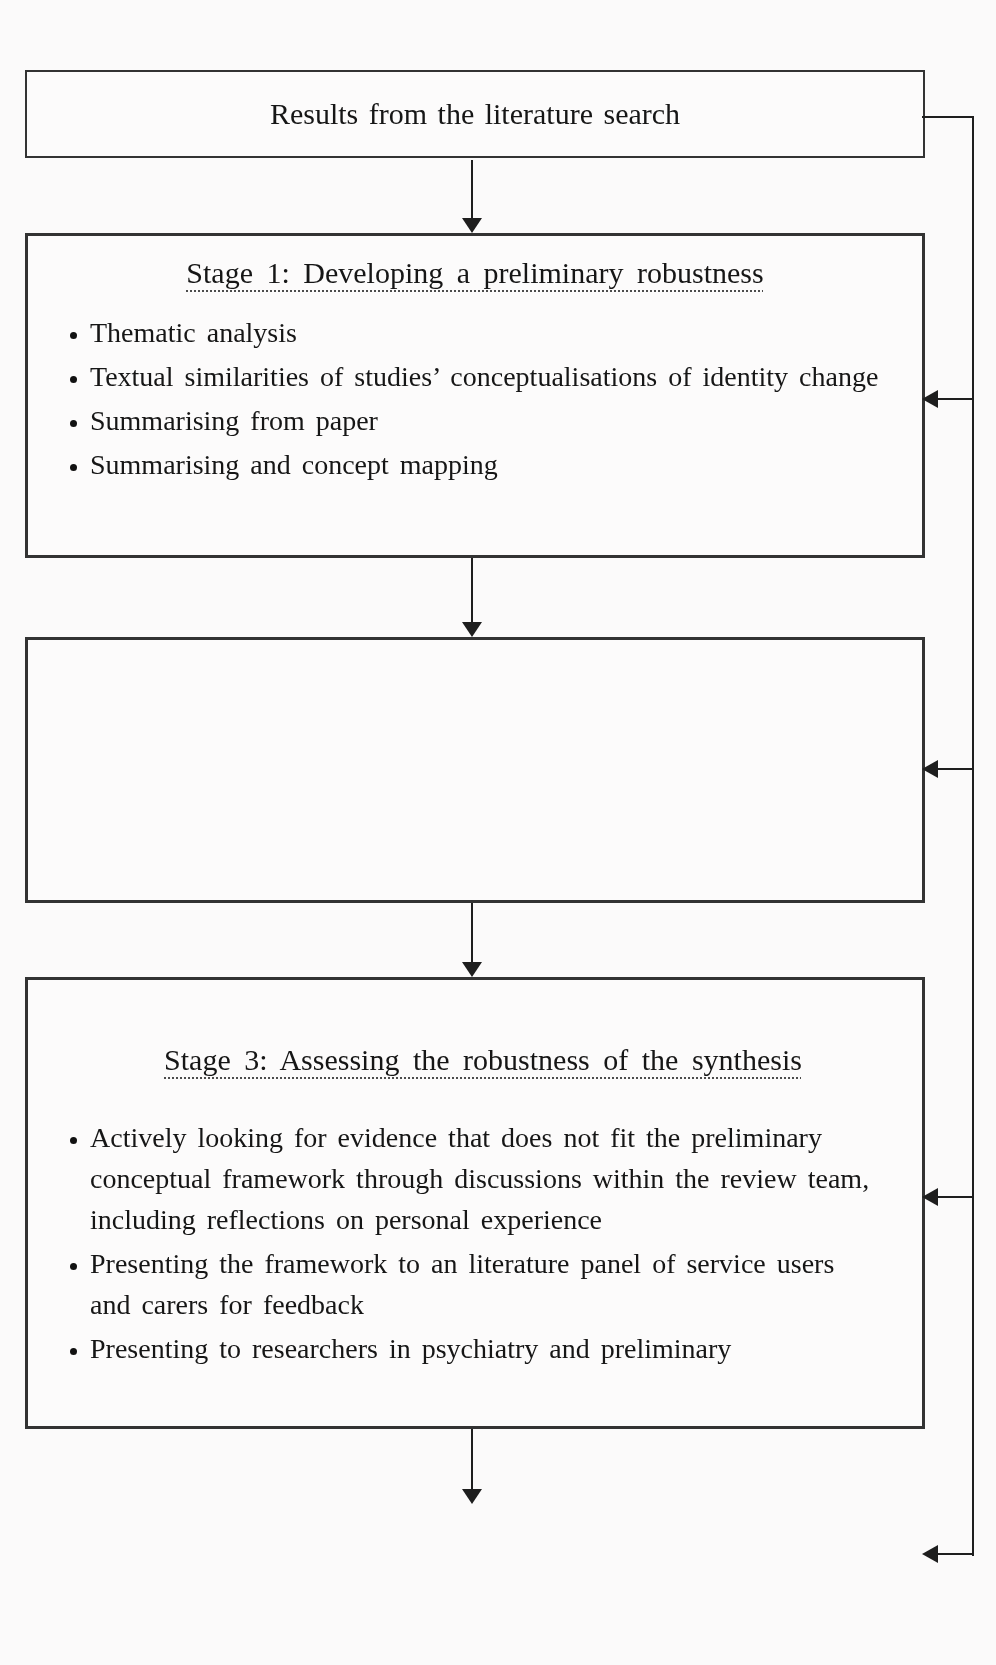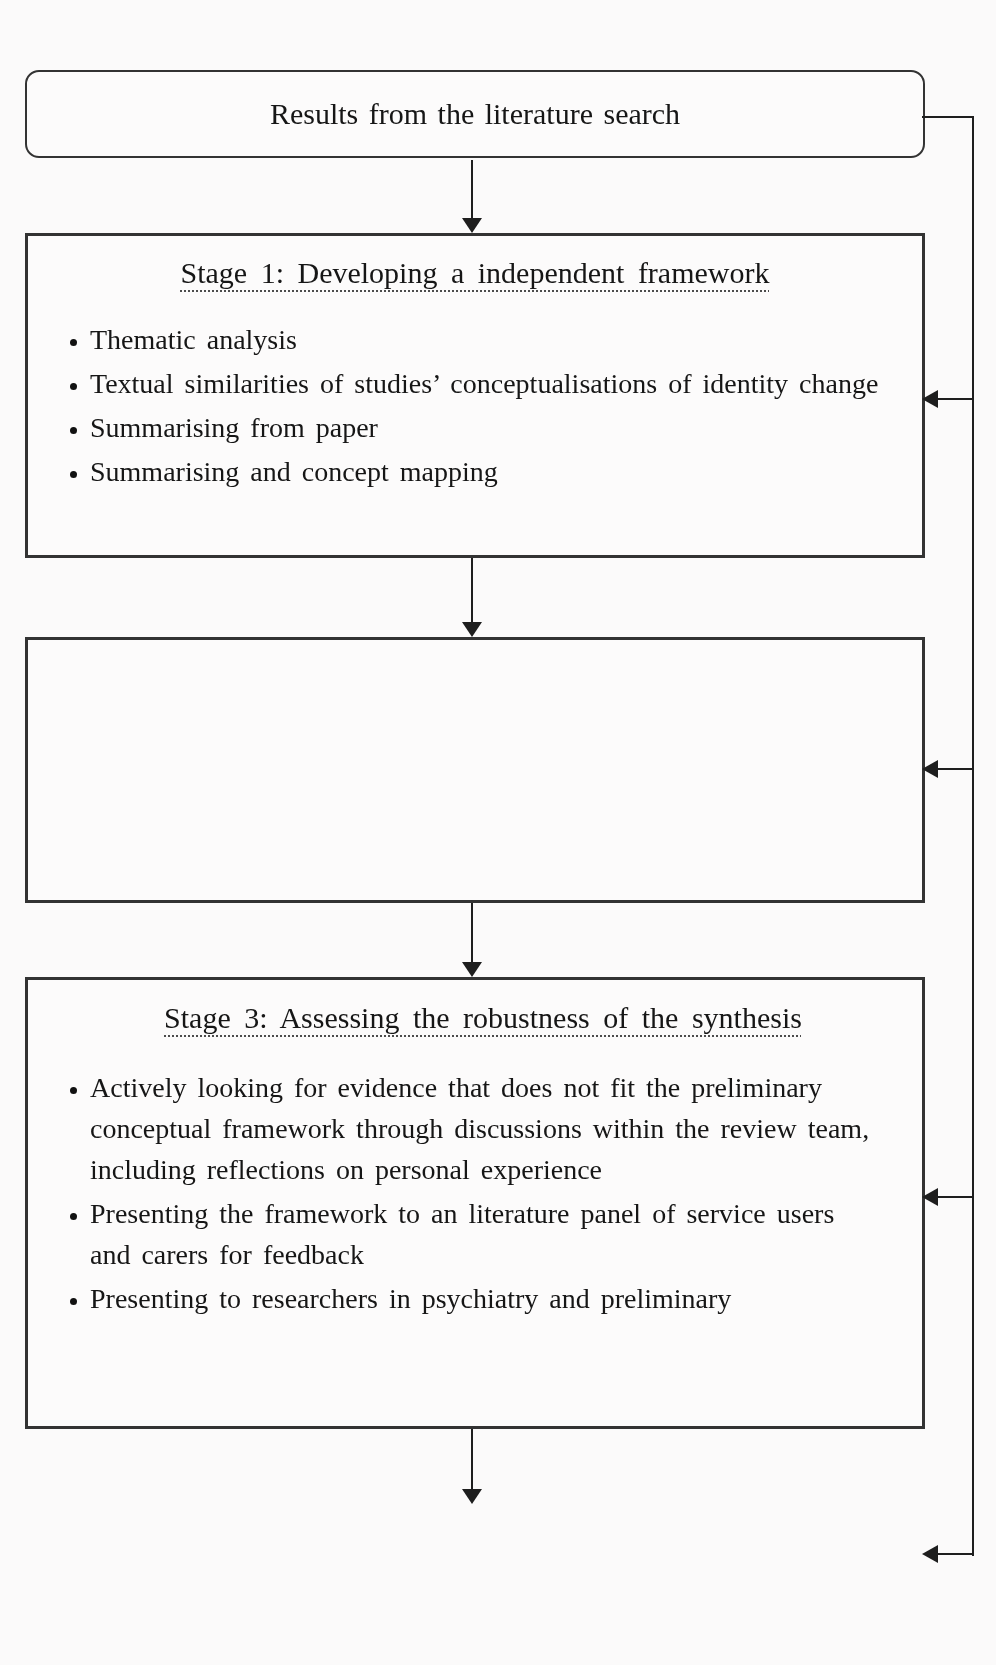--- a/index.html
+++ b/index.html
@@ -19,21 +19,21 @@
 
   
   .fc-box {
     position: absolute;
     left: 25px;
     width: 900px;
     border: 3px solid #333333;
     background: #fcfbfb;
     box-sizing: border-box;
   }
-  .box-top      { top: 70px;   height: 88px;  border-width: 2px; border-radius: 14px; }
+  .box-top      { top: 70px;   height: 88px;  border-width: 2px; }
   .box-stage1   { top: 233px;  height: 325px; }
   .box-stage2   { top: 637px;  height: 266px; }
   .box-stage3   { top: 977px;  height: 452px; }
   .box-bottom   { top: 1504px; height: 103px; }
 
   .center-label {
     display: flex;
     align-items: center;
     justify-content: center;
     font-size: 30px;
@@ -46,34 +46,34 @@
     line-height: 40px;
     word-spacing: 6px;
     text-decoration-line: underline;
     text-decoration-style: dotted;
     text-decoration-thickness: 2px;
     text-decoration-color: #4c4c4c;
     text-underline-offset: 7px;
   }
   .box-stage1 .stage-heading { margin-top: 17px; }
   .box-stage2 .stage-heading { margin-top: 26px; }
-  .box-stage3 .stage-heading { margin-top: 18px; padding-left: 16px; }
+  .box-stage3 .stage-heading { margin-top: 60px; padding-left: 16px; }
 
   .bullet-list {
     margin: 0;
     padding: 0 0 0 62px;
     max-width: 792px;
     list-style: disc outside;
     font-size: 28px;
     line-height: 41px;
     word-spacing: 4px;
   }
-  .box-stage1 .bullet-list { margin-top: 26px; }
+  .box-stage1 .bullet-list { margin-top: 19px; }
   .box-stage2 .bullet-list { margin-top: 42px; }
-  .box-stage3 .bullet-list { margin-top: 29px; }
+  .box-stage3 .bullet-list { margin-top: 37px; }
   .bullet-list li { margin-bottom: 3px; }
   .bullet-list li::marker { font-size: 22px; color: #111; }
 
   
   .down-arrow {
     position: absolute;
     width: 2px;
     background: #1e1e1e;
   }
   .down-arrow::after {
@@ -121,21 +121,21 @@
 </head>
 <body>
 
 <div class="canvas">
 
   <div class="fc-box box-top center-label">
     <span>Results from the literature search</span>
   </div>
 
   <div class="fc-box box-stage1">
-    <div class="stage-heading">Stage 1: Developing a independent framework</div>
+    <div class="stage-heading">Stage 1: Developing a preliminary robustness</div>
     <ul class="bullet-list">
       <li>Thematic analysis</li>
       <li>Textual similarities of studies’ conceptualisations of identity change</li>
       <li>Summarising from paper</li>
       <li>Summarising and concept mapping</li>
     </ul>
   </div>
 
   <div class="fc-box box-stage2">
   </div>

